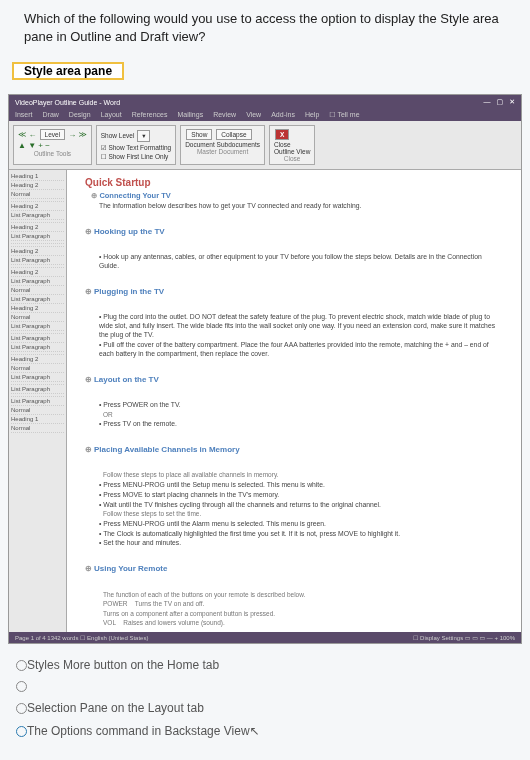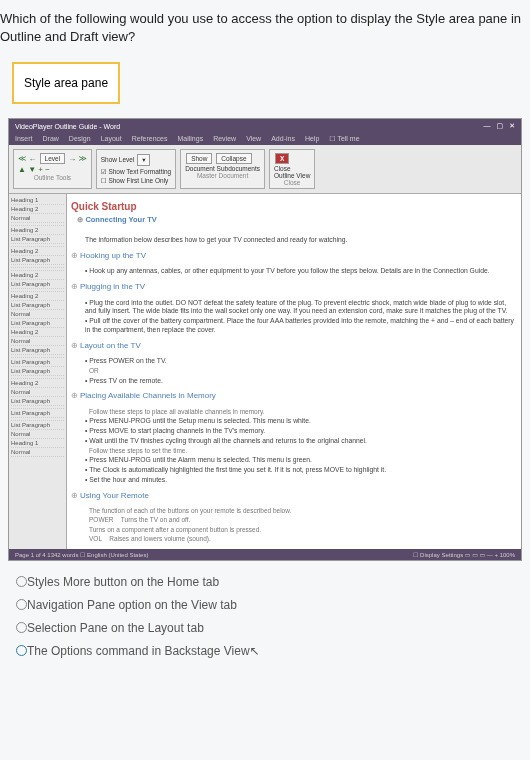--- a/index.html
+++ b/index.html
@@ -1,37 +1,37 @@
 <!DOCTYPE html>
 <html><head>
 <meta charset="utf-8">
 <style>
 *{margin:0;padding:0;box-sizing:border-box;font-family:Arial,sans-serif}
 body{width:530px;height:760px;background:#f5f7f9;overflow:hidden}
-.question{padding:10px 0;font-size:13px;color:#222;line-height:1.4}
-.answer-highlight{border:2px solid #f0c040;display:inline-block;padding:12px 10px;margin:6px 12px;background:#fff;font-weight:normal;font-size:12px}
+.question{padding:10px 24px;font-size:13px;color:#222;line-height:1.4}
+.answer-highlight{border:2px solid #f0c040;display:inline-block;padding:0 10px;margin:6px 12px;background:#fff;font-weight:bold;font-size:12px}
 .word-window{margin:8px 8px 0 8px;background:#ccc;border:1px solid #999;font-size:7px;color:#333}
 .title-bar{background:#5a4a6a;color:#fff;padding:3px 6px;display:flex;justify-content:space-between;align-items:center;font-size:7px}
 .title-bar .icons span{margin-left:6px}
 .tabs{background:#5a4a6a;color:#ccc;padding:2px 6px;display:flex;gap:10px;font-size:7px}
 .ribbon{background:#e8e8e8;padding:4px;display:flex;gap:4px;border-bottom:1px solid #aaa}
 .ribbon-group{border:1px solid #aaa;padding:2px 4px;font-size:6.5px;background:#f0f0f0}
 .level-box{display:flex;align-items:center;gap:2px}
 .level-box .arrows{color:#2a6e2a;font-size:8px}
 .check-row{font-size:6.5px;margin:1px 0}
 .btn{border:1px solid #999;padding:1px 4px;background:#f8f8f8;display:inline-block;margin:1px;font-size:6.5px}
 .close-x{background:#b33;color:#fff;padding:1px 4px;font-weight:bold}
 .doc-area{display:flex;background:#fff}
 .style-pane{width:58px;background:#e8e8e8;border-right:1px solid #aaa;padding:2px;font-size:6px;color:#555}
 .style-pane div{padding:1px 0;border-bottom:1px dotted #ccc}
-.doc-content{flex:1;padding:4px 4px;font-size:7px;color:#222;line-height:1.3}
+.doc-content{flex:1;padding:4px 18px;font-size:7px;color:#222;line-height:1.3}
 .doc-content h1{font-size:10px;color:#c0504d;margin:2px 0}
-.doc-content h2{font-size:8px;color:#4f81bd;margin:6px 0;font-weight:normal}
+.doc-content h2{font-size:8px;color:#4f81bd;margin:16px 0;font-weight:bold}
 .doc-content h2::before{content:"⊕ ";color:#999}
-.doc-content h3{font-size:7.5px;color:#4f81bd;margin:1px 0 11px 6px}
+.doc-content h3{font-size:7.5px;color:#4f81bd;margin:1px 0 1px 6px}
 .doc-content h3::before{content:"⊕ ";color:#999}
 .doc-content p{margin:1px 0 1px 14px;font-size:6.8px;color:#444}
 .doc-content .sub{color:#777;font-size:6.5px;margin-left:18px}
 .status-bar{background:#5a4a6a;color:#ccc;padding:2px 6px;display:flex;justify-content:space-between;font-size:6px}
 .options{margin:14px 16px;font-size:12px;color:#555}
 .options div{margin:9px 0;display:flex;align-items:center;}
 .radio{width:11px;height:11px;border:1.5px solid #888;border-radius:50%;display:inline-block;flex-shrink:0}
 .radio.sel{border-color:#2a7ab0}
 .cursor{display:inline-block}
 </style>
@@ -166,21 +166,20 @@
   </div>
 </div>
 
 <div class="options">
   <div>
       <span class="radio"></span>
       <span>Styles More button on the Home tab</span>
     </div>
   <div>
       <span class="radio"></span>
-      <span>Navigation Pane option on the View tab</span>
     </div>
   <div>
       <span class="radio"></span>
       <span>Selection Pane on the Layout tab</span>
     </div>
   <div>
       <span class="radio sel"></span>
       <span>The Options command in Backstage View</span>
       <span class="cursor">↖</span>
     </div>

